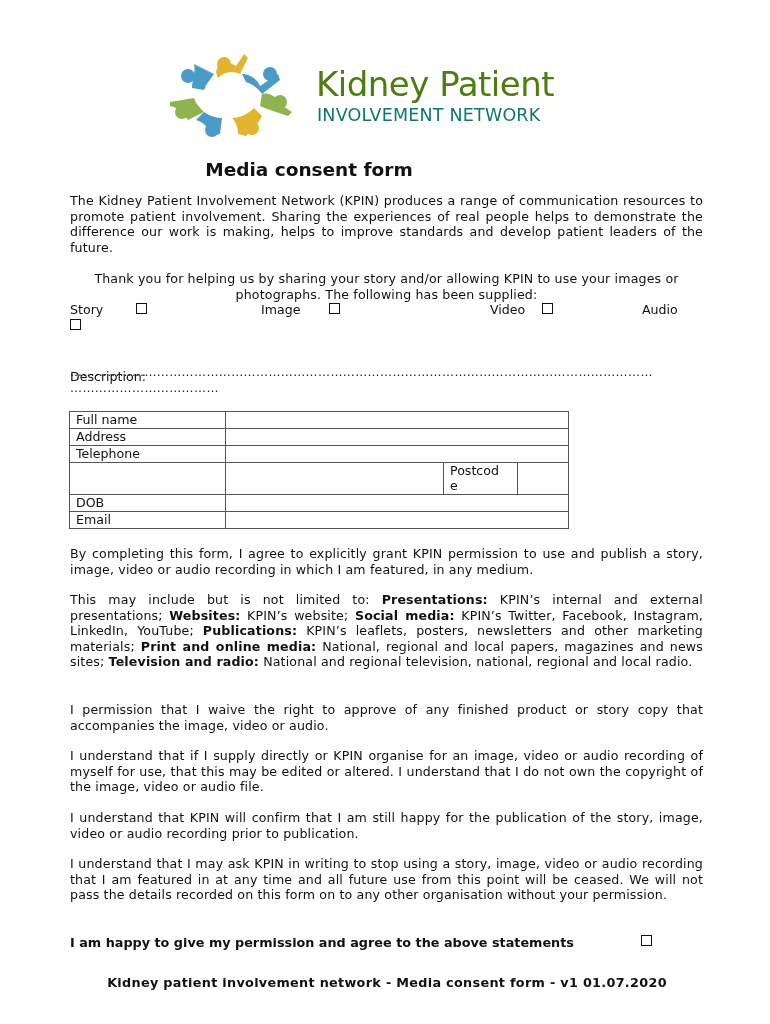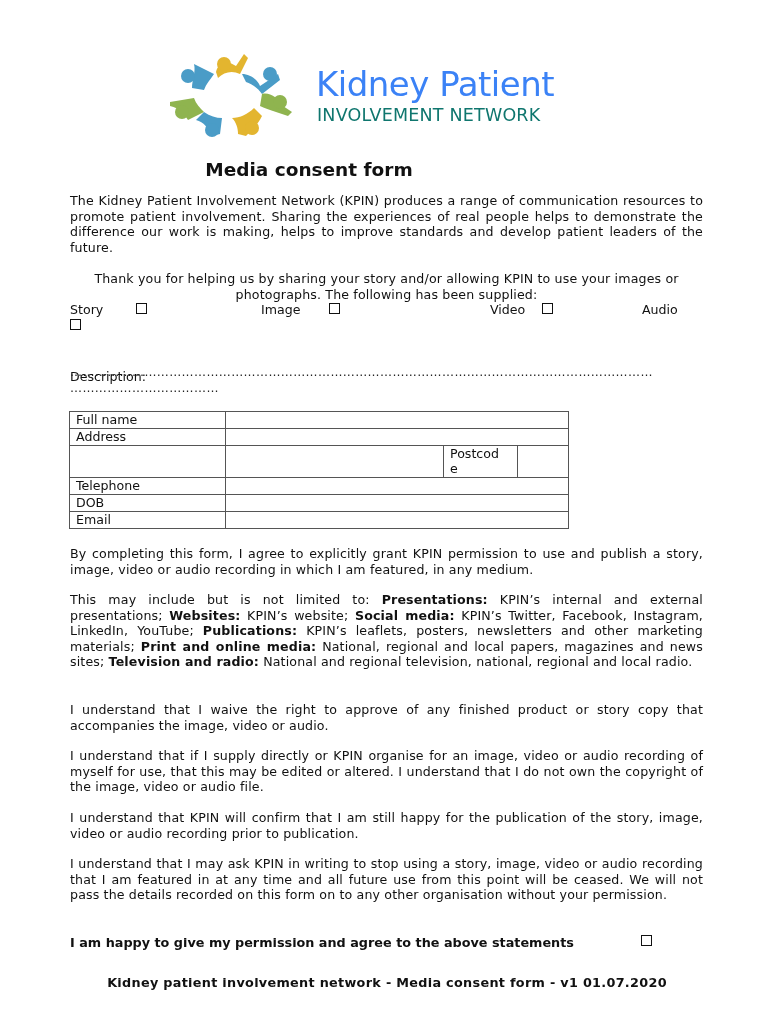--- a/index.html
+++ b/index.html
@@ -1,19 +1,19 @@
 <!DOCTYPE html>
 <html><head>
 <meta charset="utf-8">
 <style>
   html, body { margin: 0; padding: 0; background: #ffffff; }
   body { width: 770px; height: 1024px; position: relative; overflow: hidden;
          font-family: "DejaVu Sans", sans-serif; color: #111; }
   .abs { position: absolute; }
-  .logo-text1 { left: 316px; top: 64px; font-family: "DejaVu Sans", sans-serif; font-size: 34px; color: #3b82f6; letter-spacing: -0.5px; white-space: nowrap; }
+  .logo-text1 { left: 316px; top: 64px; font-family: "DejaVu Sans", sans-serif; font-size: 34px; color: #4d7c0f; letter-spacing: -0.5px; white-space: nowrap; }
   .logo-text2 { left: 317px; top: 105px; font-family: "DejaVu Sans", sans-serif; font-size: 17.5px; color: #0f766e; letter-spacing: 0.2px; white-space: nowrap; }
   .title { left: 0; width: 618px; top: 159px; text-align: center; font-weight: bold; font-size: 18.5px; }
   .para { left: 70px; width: 633px; font-size: 12.6px; line-height: 15.6px; text-align: justify; letter-spacing: 0.15px; }
   .line { left: 70px; font-size: 12.6px; white-space: nowrap; }
   .cb { width: 11px; height: 11px; border: 1.5px solid #111; box-sizing: border-box; }
   .dots { left: 70px; font-size: 12px; letter-spacing: 0.4px; white-space: nowrap; color: #222; overflow: hidden; }
   table.details { position: absolute; left: 69px; top: 411px; width: 500px; border-collapse: collapse; font-size: 12.6px; }
   table.details td { border: 1px solid #555; padding: 0 0 0 6px; height: 16px; line-height: 15px; vertical-align: top; }
   .bold { font-weight: bold; }
   .footer { left: 0; width: 774px; top: 975px; text-align: center; font-weight: bold; font-size: 12.8px; letter-spacing: 0.3px; }
@@ -78,47 +78,47 @@
   <tbody>
       <tr>
     <td>Full name</td>
     <td colspan="3"></td>
   </tr>
   <tr>
     <td>Address</td>
     <td colspan="3"></td>
   </tr>
   <tr>
+    <td>Telephone</td>
+    <td colspan="3"></td>
+  </tr>
+  <tr>
     <td style="height:31px;"></td>
     <td></td>
     <td><span>Postcod</span><br><span>e</span></td>
     <td></td>
-  </tr>
-  <tr>
-    <td>Telephone</td>
-    <td colspan="3"></td>
   </tr>
   <tr>
     <td>DOB</td>
     <td colspan="3"></td>
   </tr>
   <tr>
     <td>Email</td>
     <td colspan="3"></td>
   </tr>
 </tbody>
   </table>
 
 <div class="abs para" style="top:546px;">By completing this form, I agree to explicitly grant KPIN permission to use and publish a story, image, video or audio recording in which I am featured, in any medium.</div>
 
 <div class="abs para" style="top:592px;">
   <span>This may include but is not limited to: </span><span class="bold">Presentations:</span><span> KPIN’s internal and external presentations; </span><span class="bold">Websites:</span><span> KPIN’s website; </span><span class="bold">Social media:</span><span> KPIN’s Twitter, Facebook, Instagram, LinkedIn, YouTube; </span><span class="bold">Publications:</span><span> KPIN’s leaflets, posters, newsletters and other marketing materials; </span><span class="bold">Print and online media:</span><span> National, regional and local papers, magazines and news sites; </span><span class="bold">Television and radio:</span><span> National and regional television, national, regional and local radio.</span>
 </div>
 
-<div class="abs para" style="top:702px;">I understand that I waive the right to approve of any finished product or story copy that accompanies the image, video or audio.</div>
+<div class="abs para" style="top:702px;">I permission that I waive the right to approve of any finished product or story copy that accompanies the image, video or audio.</div>
 <div class="abs para" style="top:748px;">I understand that if I supply directly or KPIN organise for an image, video or audio recording of myself for use, that this may be edited or altered. I understand that I do not own the copyright of the image, video or audio file.</div>
 <div class="abs para" style="top:810px;">I understand that KPIN will confirm that I am still happy for the publication of the story, image, video or audio recording prior to publication.</div>
 <div class="abs para" style="top:856px;">I understand that I may ask KPIN in writing to stop using a story, image, video or audio recording that I am featured in at any time and all future use from this point will be ceased.  We will not pass the details recorded on this form on to any other organisation without your permission.</div>
 
 <div class="abs line bold" style="top:935px; font-size:12.8px;">I am happy to give my permission and agree to the above statements</div>
 <div class="abs cb" style="top:935px; left:641px;"></div>
 
 <div class="abs footer">Kidney patient involvement network - Media consent form - v1 01.07.2020</div>
 
 </body></html>

